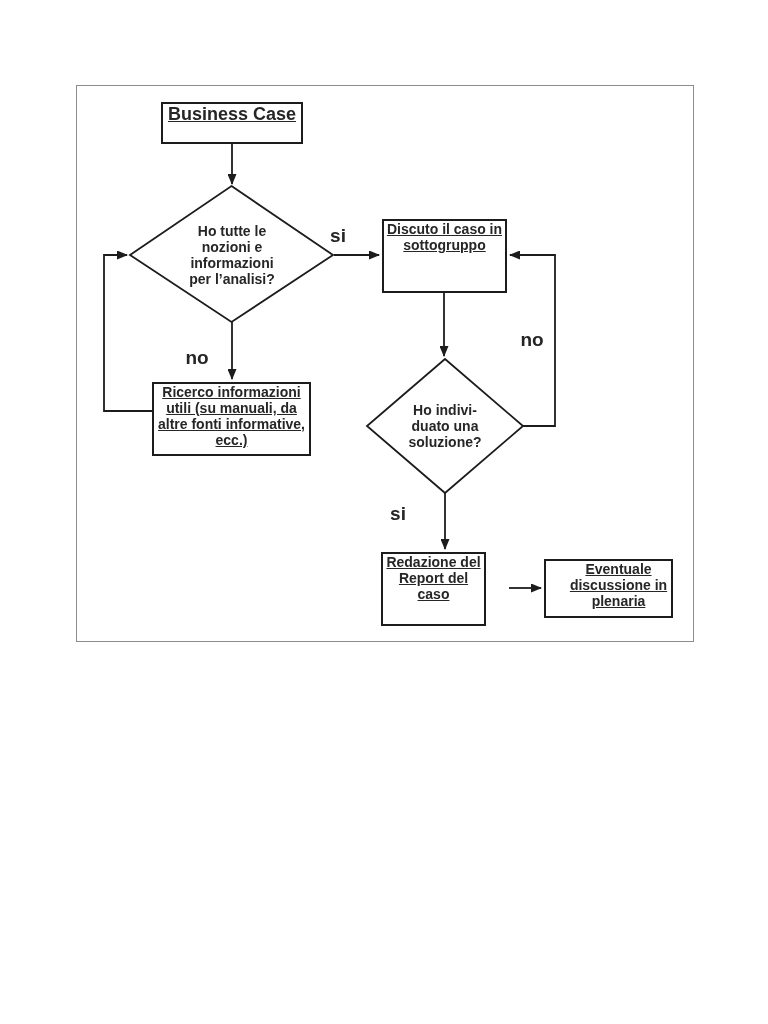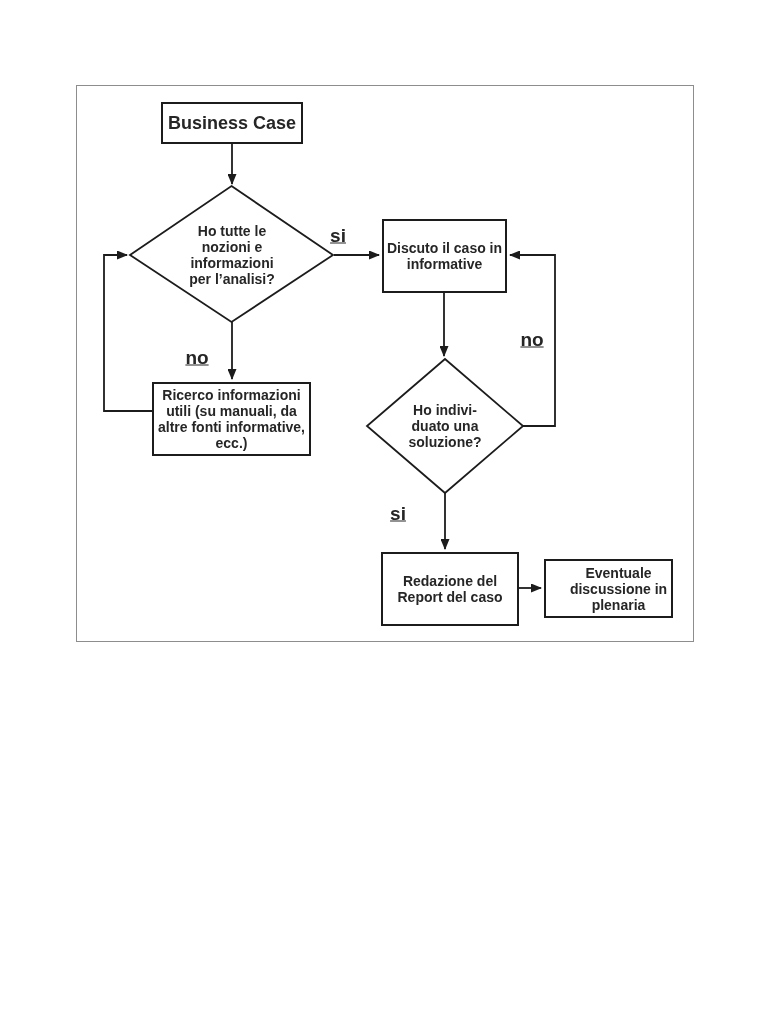--- a/index.html
+++ b/index.html
@@ -30,22 +30,23 @@
     pointer-events:none;
   }
   .edge{fill:none;stroke:var(--line,#1c1c1c);stroke-width:1.8;}
   .diamond{fill:var(--nodebg,#fff);stroke:var(--line,#1c1c1c);stroke-width:1.8;}
   .arrowhead{fill:var(--line,#1c1c1c);}
   .node{
     position:absolute;
     box-sizing:border-box;
     background:var(--nodebg,#fff);
     border:2px solid var(--line,#1c1c1c);
-    display:flex;align-items:center;justify-content:center;
+    display:flex;align-items:flex-start;justify-content:center;
     text-align:center;
+    text-decoration:underline;
   }
   .node-label,.diamond-label{
     white-space:pre-line;
     font-size:14px;line-height:16px;font-weight:600;
     color:var(--text,#262626);
     text-align:center;
   }
   .title-label{
     white-space:pre-line;
     font-size:18px;line-height:20px;font-weight:700;
@@ -55,27 +56,26 @@
     position:absolute;width:160px;
     transform:translate(-50%,-50%);
     display:flex;align-items:center;justify-content:center;
     text-align:center;
   }
   .edge-label{
     position:absolute;
     transform:translate(-50%,-50%);
     font-size:19px;line-height:19px;font-weight:600;
     color:var(--text,#262626);
-    text-decoration:underline;
   }
   
   #node-business-case{left:161px;top:102px;width:142px;height:42px;}
   #node-discuss{left:382px;top:219px;width:125px;height:74px;}
   #node-search{left:152px;top:382px;width:159px;height:74px;}
-  #node-report{left:381px;top:552px;width:138px;height:74px;}
+  #node-report{left:381px;top:552px;width:105px;height:74px;}
   #node-plenary{left:544px;top:559px;width:129px;height:59px;padding-left:20px;}
   #diamond1-text{left:232px;top:255px;}
   #diamond2-text{left:445px;top:426px;}
   #label-si-1{left:338px;top:235px;}
   #label-no-1{left:197px;top:357px;}
   #label-no-2{left:532px;top:339px;}
   #label-si-2{left:398px;top:513px;}
 </style>
 </head>
 <body>
@@ -101,21 +101,21 @@
   <polygon class="diamond" points="231.5,186 333,255 231.5,322 130,255"></polygon>
   <polygon class="diamond" points="445,359 523,426 445,493 367,426"></polygon>
 </svg>
 
 <div class="node" id="node-business-case">
   <span class="title-label">Business Case</span>
 </div>
 
 <div class="node" id="node-discuss">
   <span class="node-label">Discuto il caso in
-informative</span>
+sottogruppo</span>
 </div>
 
 <div class="node" id="node-search">
   <span class="node-label">Ricerco informazioni
 utili (su manuali, da
 altre fonti informative,
 ecc.)</span>
 </div>
 
 <div class="node" id="node-report">

